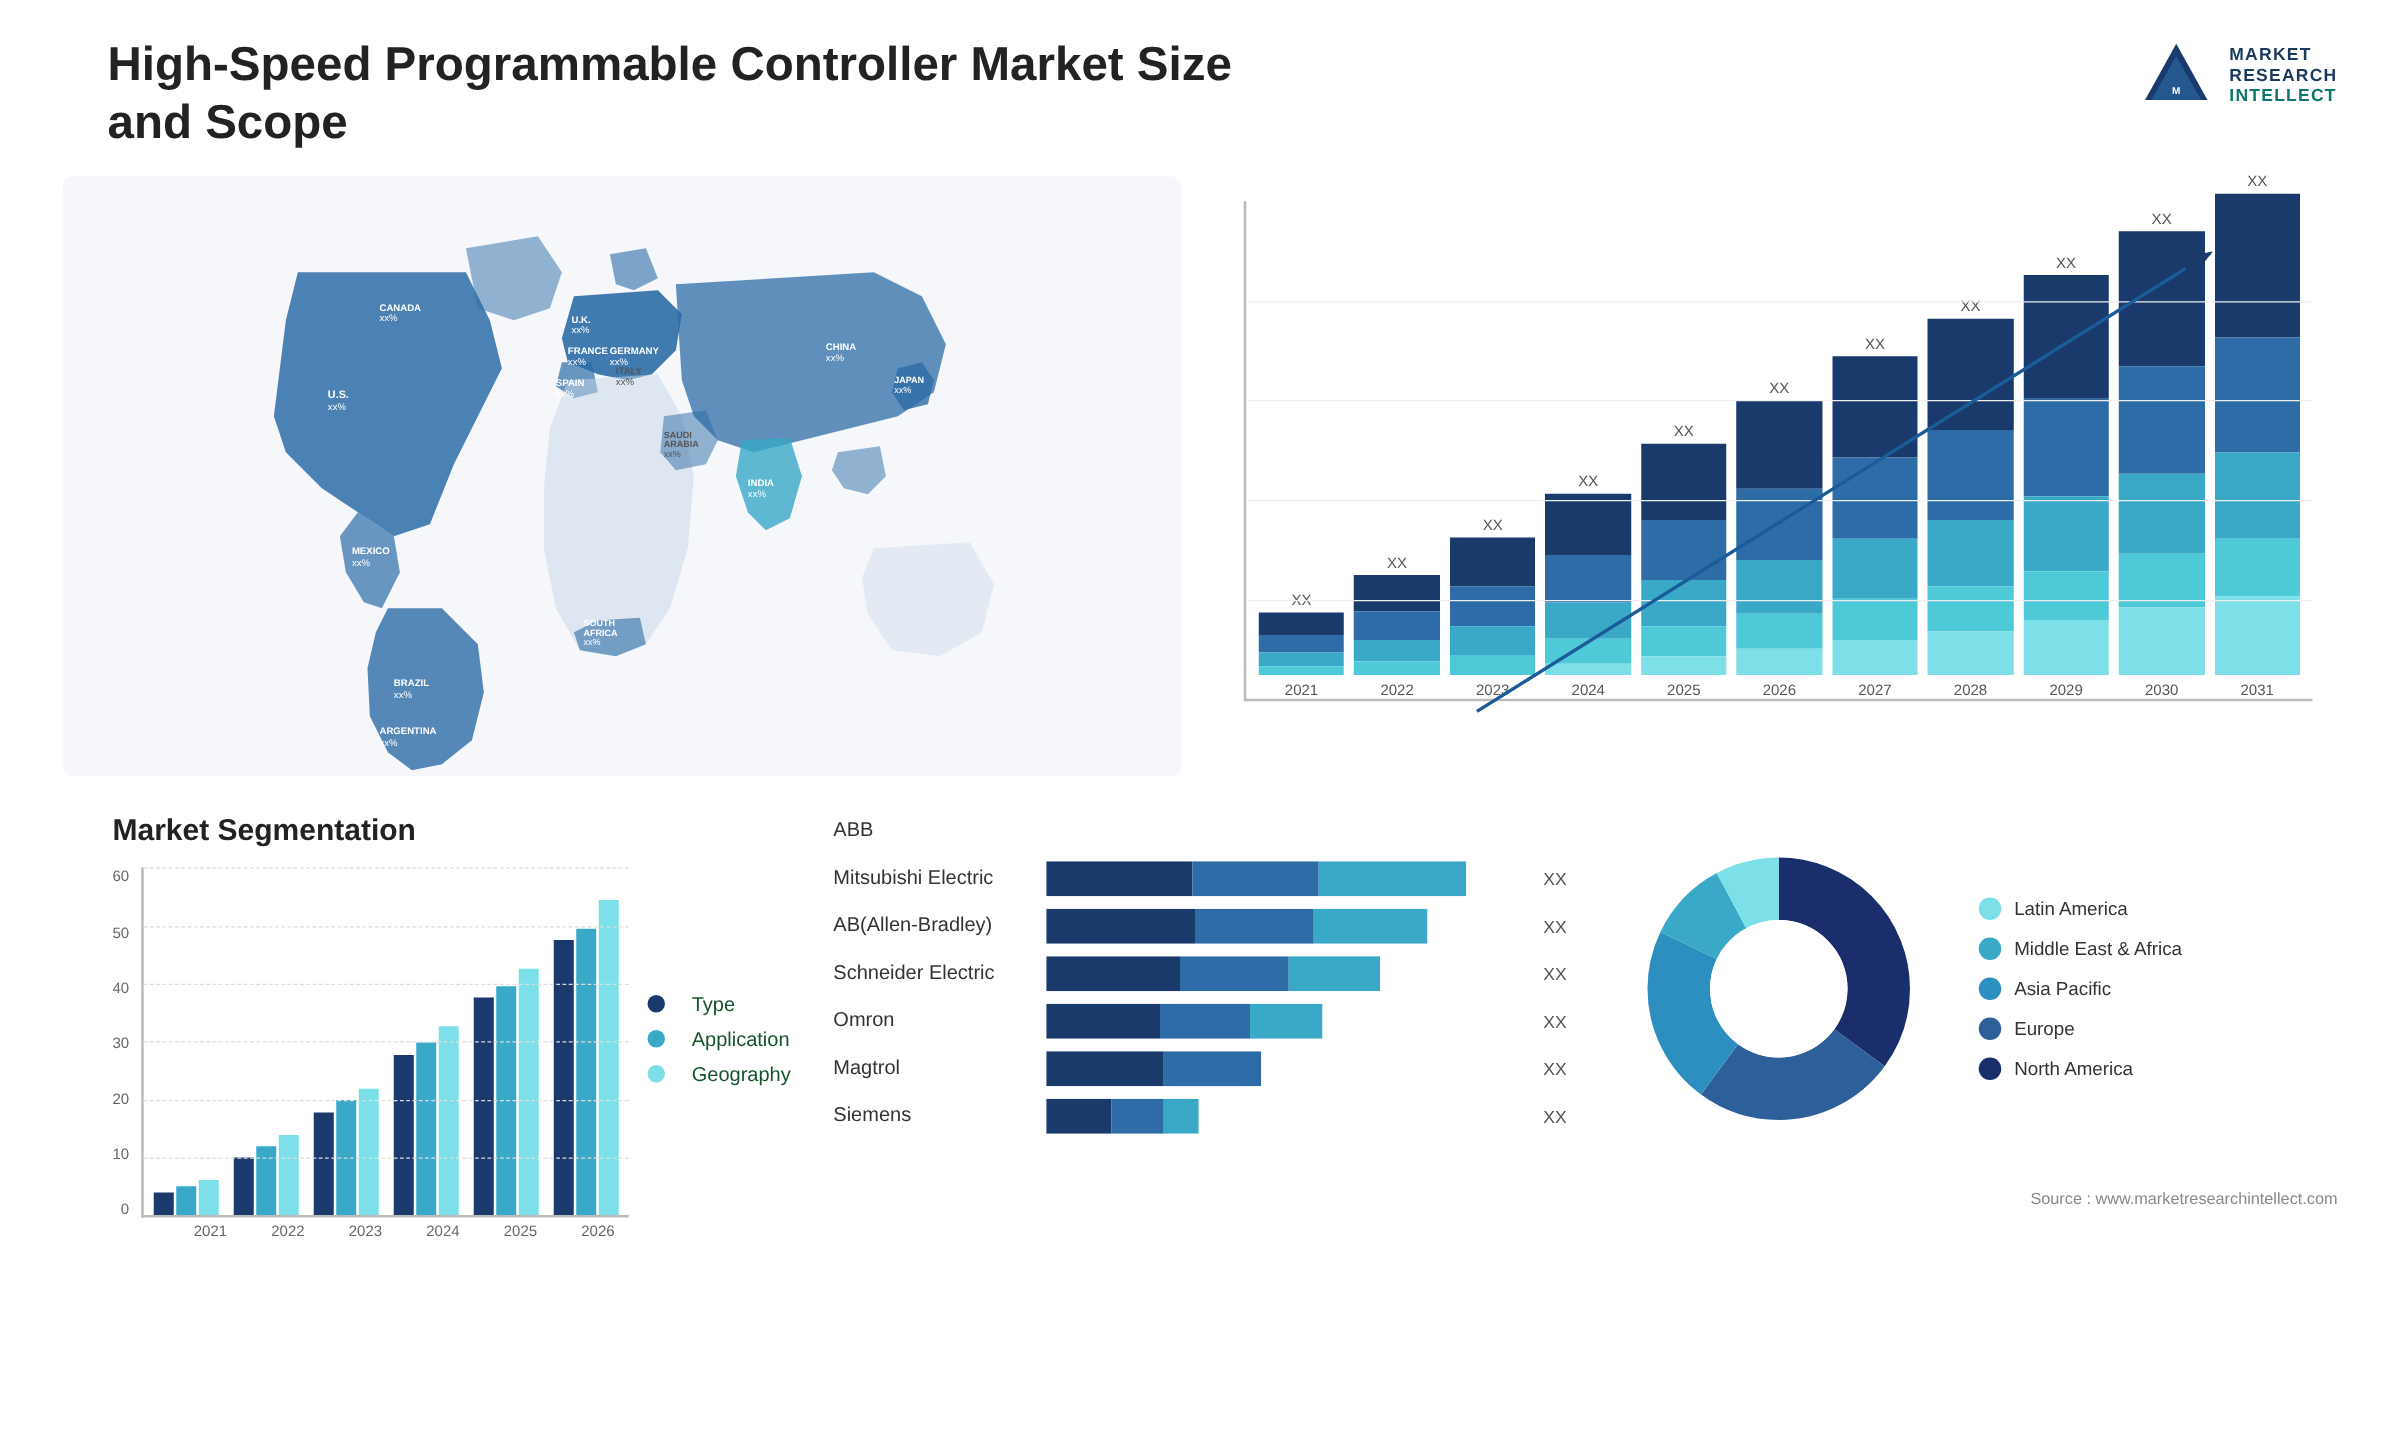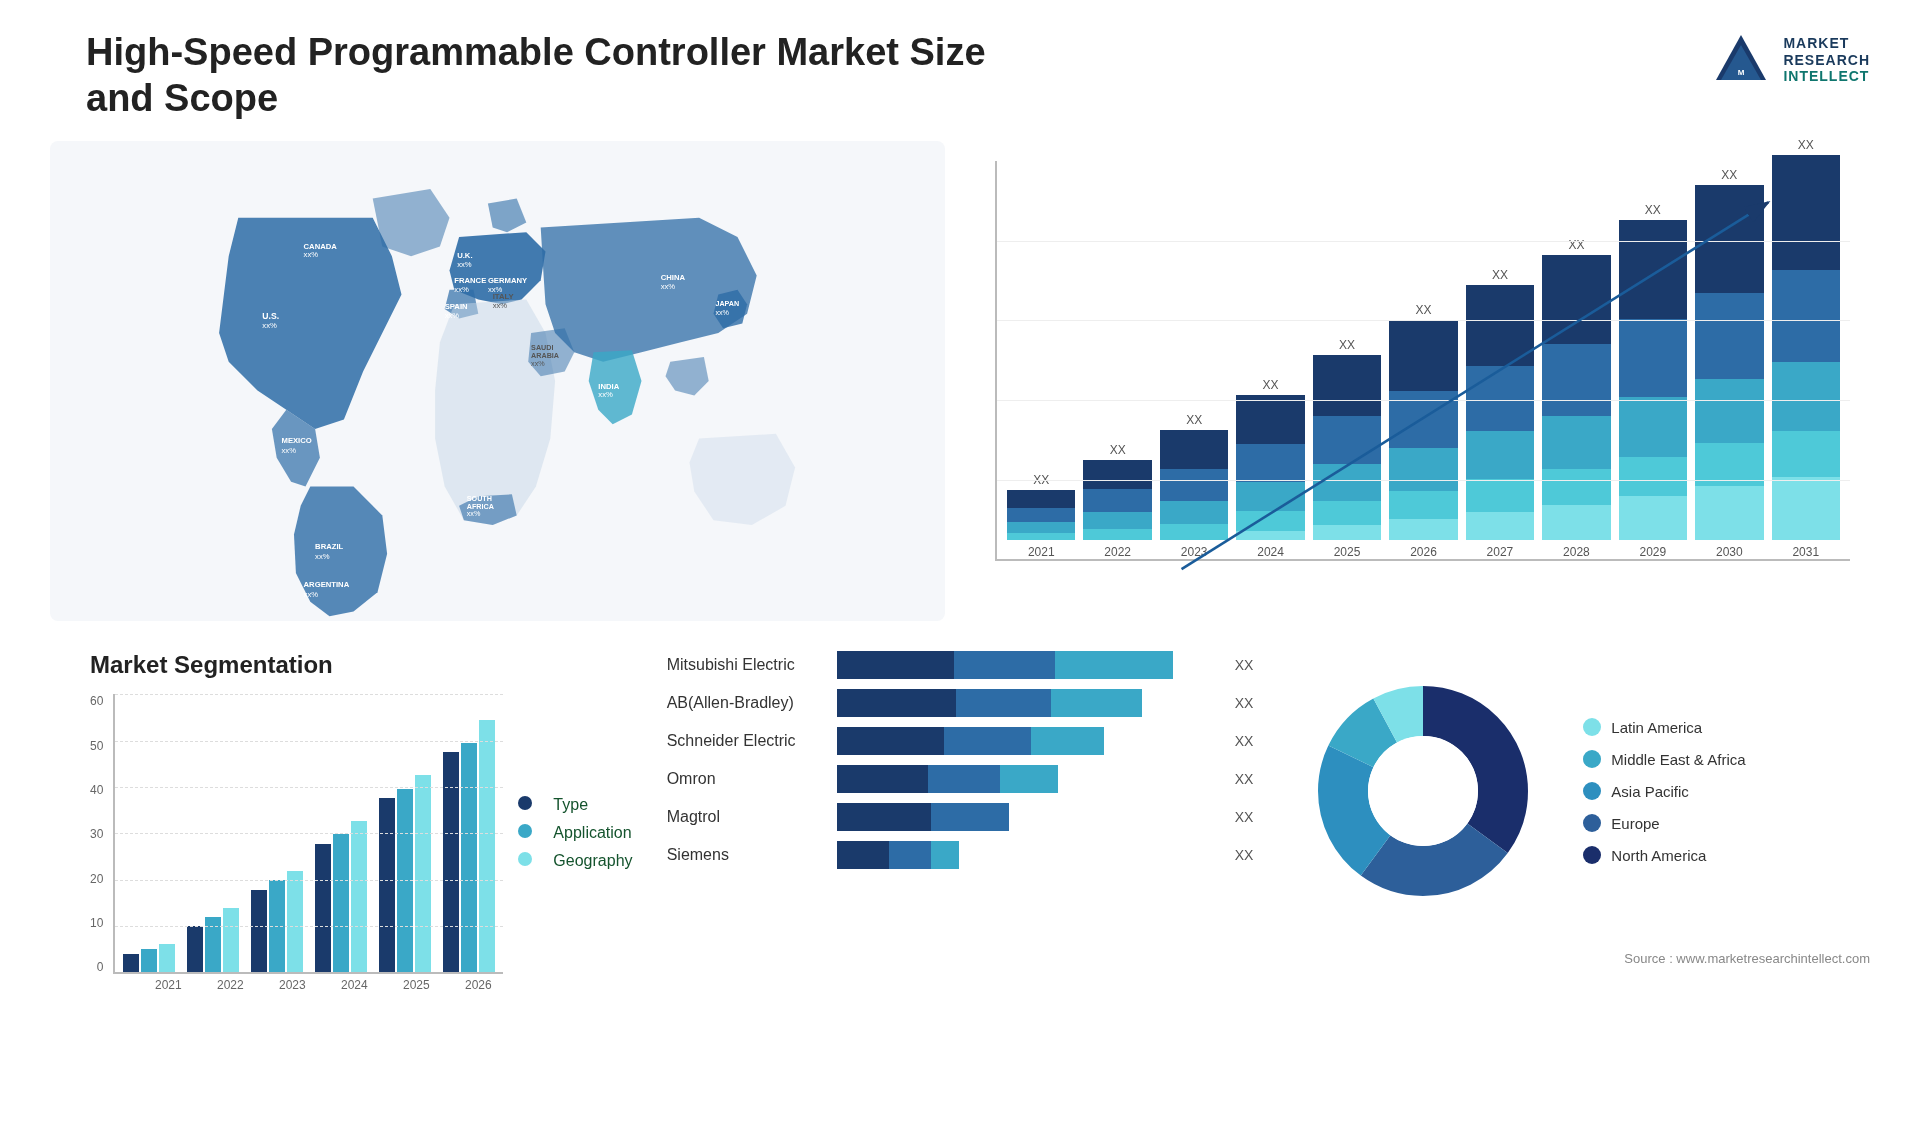--- a/index.html
+++ b/index.html
@@ -512,20 +512,24 @@
           <div class="legend-item">
             <div class="legend-dot" style="background:#7de0e8;"></div>
             <span>Geography</span>
           </div>
         </div>
       </div>
     </div>
 
     <div class="players-section">
 
+      <div class="player-row">
+        <div class="player-name">ABB</div>
+        <div class="player-bar-container"></div>
+      </div>
 
       <div class="player-row">
         <div class="player-name">Mitsubishi Electric</div>
         <div class="player-bar-container">
           <div class="player-bar" style="width:88%;">
             <div class="player-bar-seg1" style="flex:35;"></div>
             <div class="player-bar-seg2" style="flex:30;"></div>
             <div class="player-bar-seg3" style="flex:35;"></div>
           </div>
         </div>

